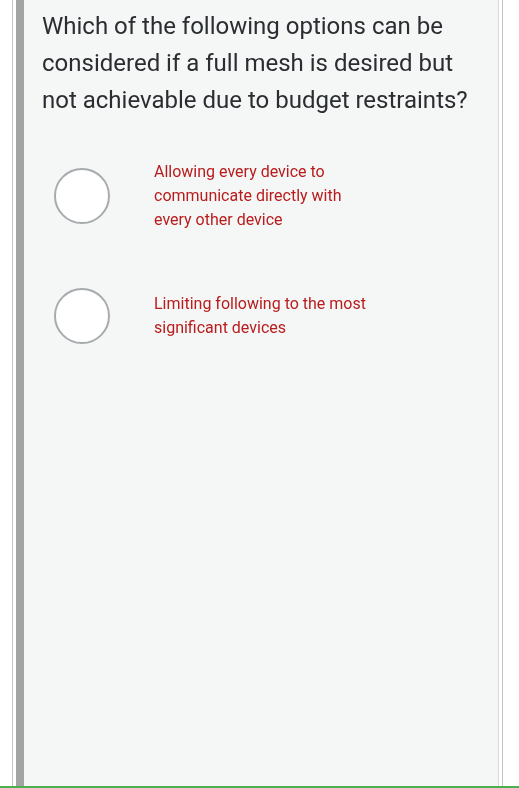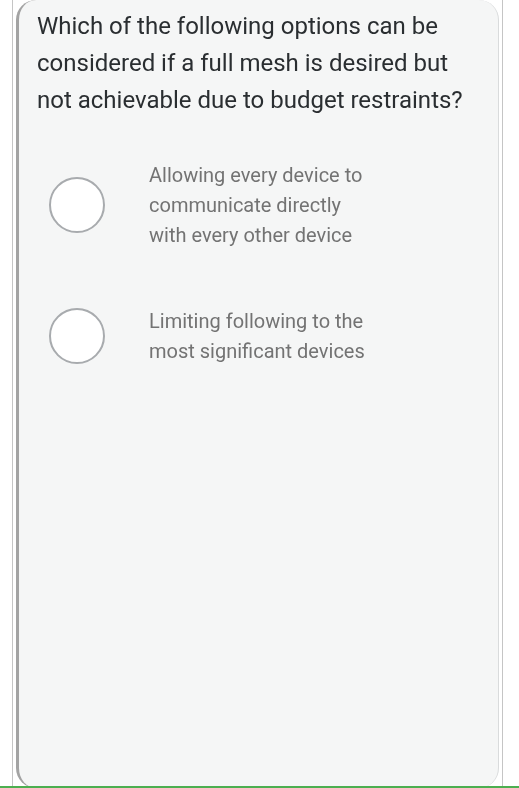--- a/index.html
+++ b/index.html
@@ -24,24 +24,23 @@
       border-right: 1px solid #c5c5c5;
       background: #fff;
     }
     .card {
       position: absolute;
       left: 16px;
       top: 0;
       right: 20px;
       bottom: 0;
       background: #f5f6f6;
-      border-left: 3px solid #a3a3a3;
+      border-left: 8px solid #a3a3a3;
       border-right: 1px solid #d9dbdc;
       padding: 0;
-      border-radius: 20px;
     }
     .bottom-green {
       position: absolute;
       left: 0;
       right: 0;
       bottom: 0;
       height: 2px;
       background: #4caf50;
     }
     .question-text {
@@ -65,23 +64,23 @@
       flex: 0 0 auto;
       width: 56px;
       height: 56px;
       border-radius: 50%;
       border: 2px solid #a8abae;
       background: #fff;
       margin-right: 44px;
       cursor: pointer;
     }
     .option-label {
-      font-size: 20px;
+      font-size: 16px;
       line-height: 1.5;
-      color: #737373;
+      color: #b91c1c;
       font-weight: 400;
       max-width: 220px;
     }
   </style>
 </head>
 <body>
 
 <div class="outer-frame"></div>
 
 <div class="card">

